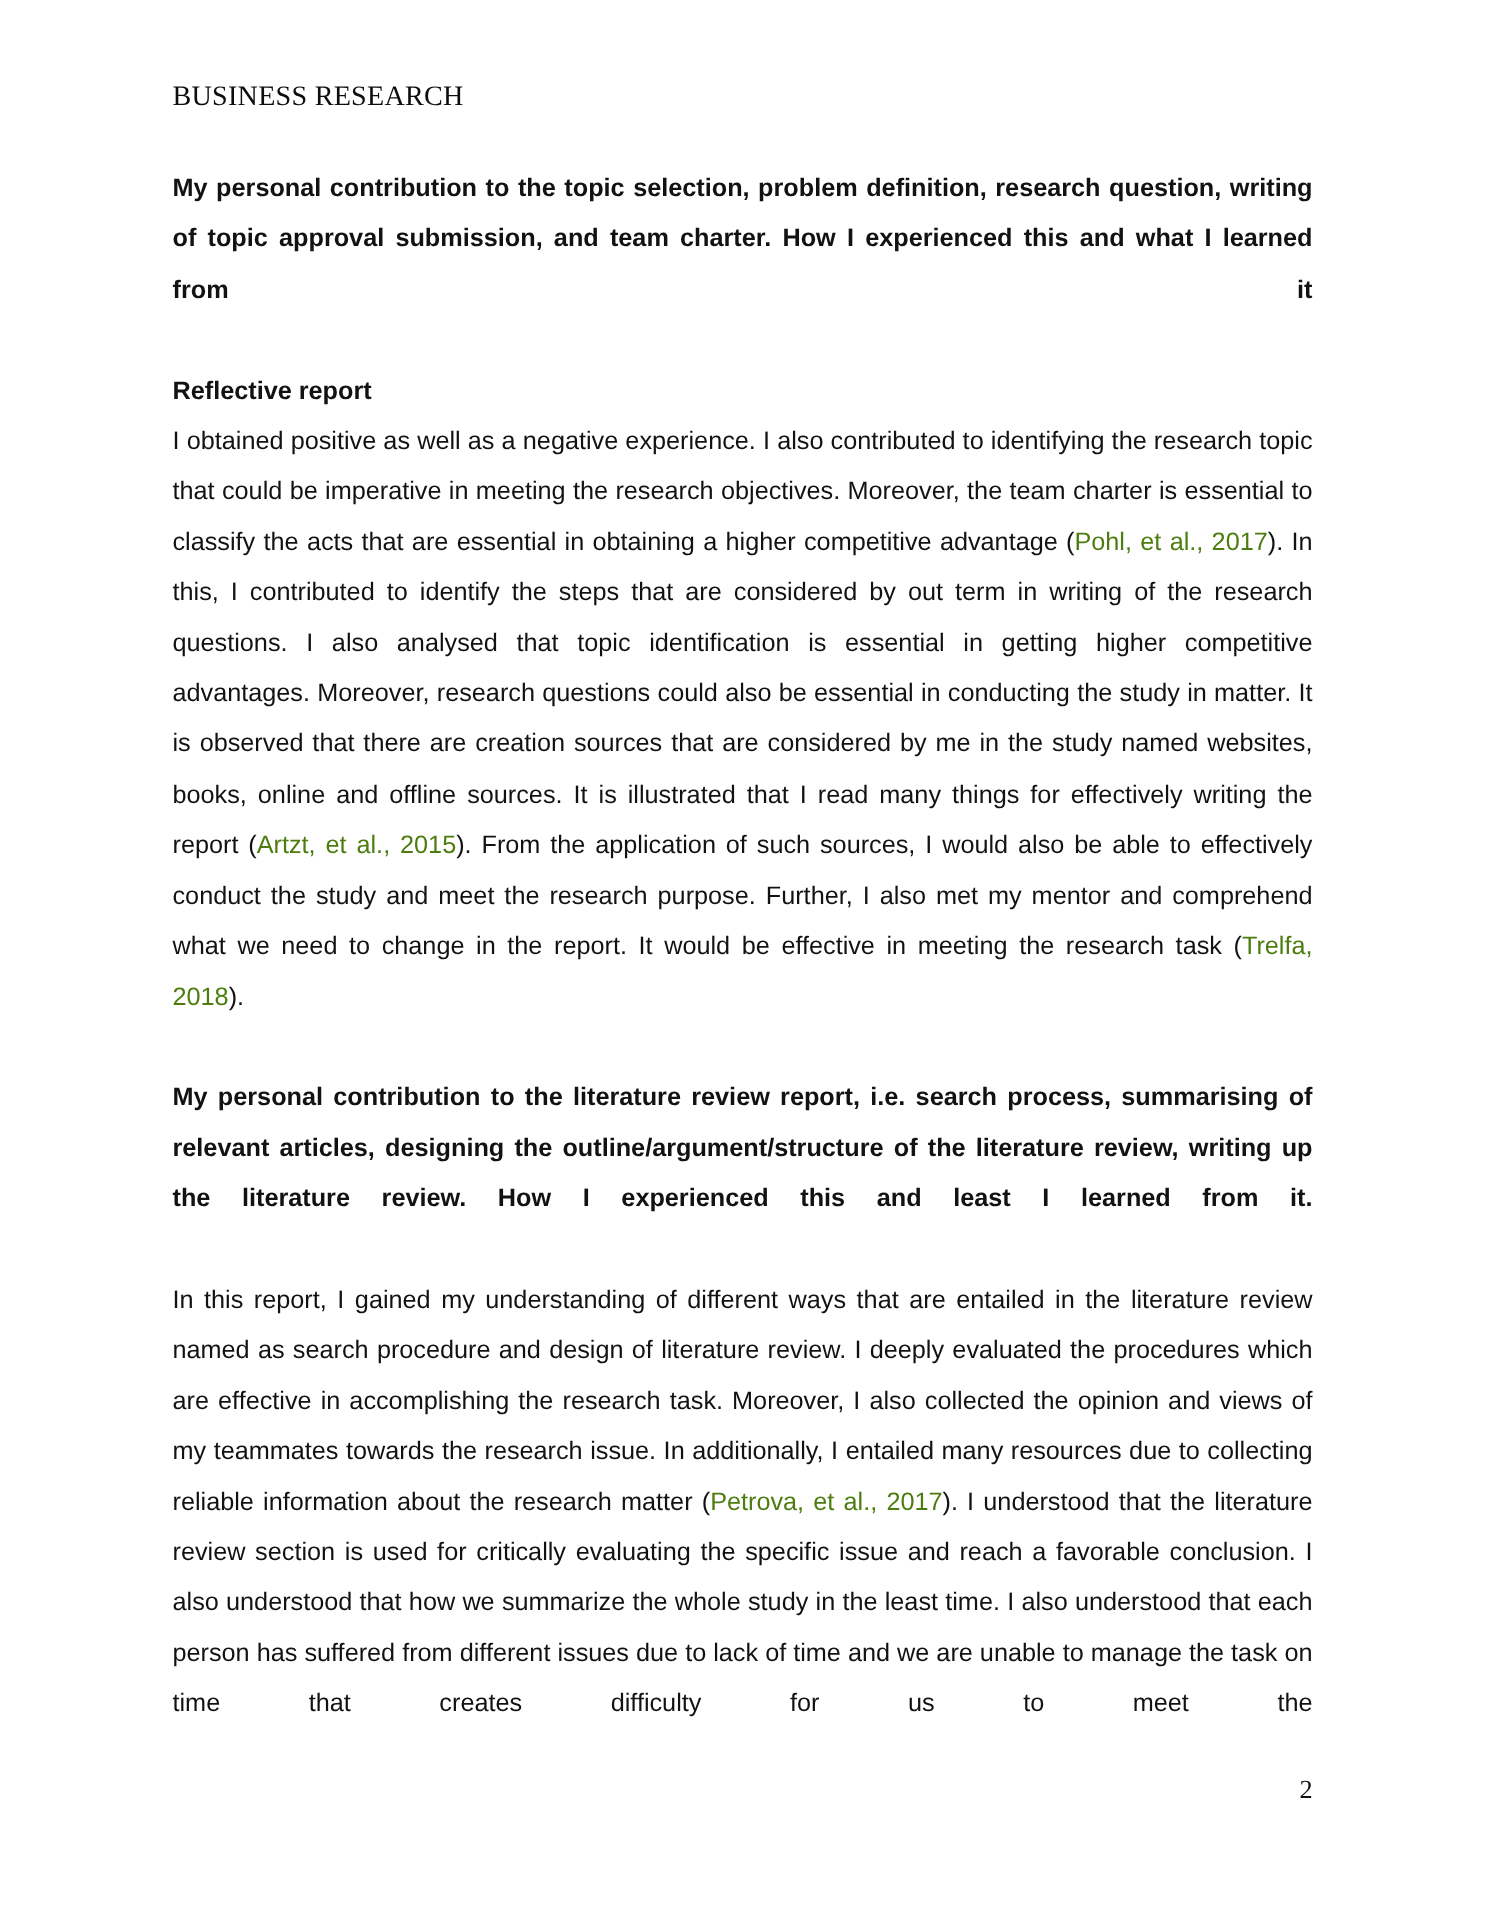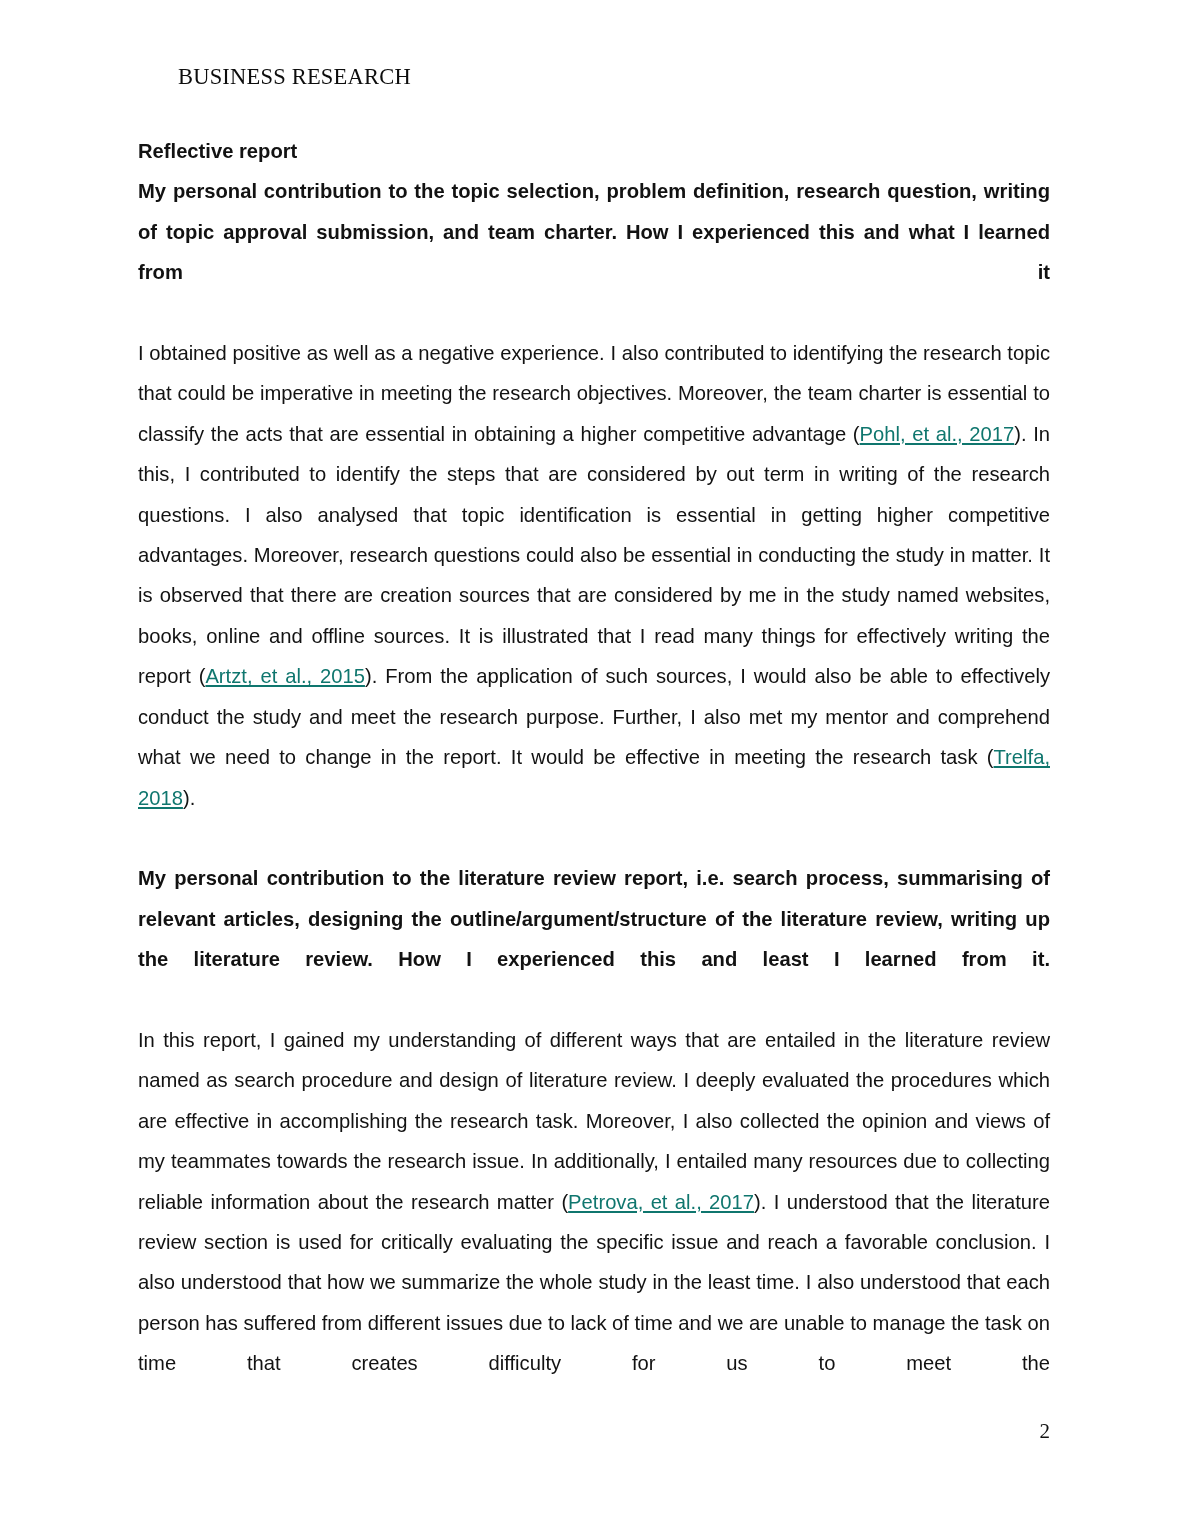--- a/index.html
+++ b/index.html
@@ -26,21 +26,20 @@
   .running-head {
     position: absolute;
     left: 138px;
     top: 63px;
     font-family: "Liberation Serif", serif;
     font-size: 22.5px;
     line-height: 28px;
     color: #0d0d0d;
     letter-spacing: 0.2px;
     white-space: nowrap;
-    margin-left: 40px;
   }
 
   
   .content {
     position: absolute;
     left: 138px;
     top: 131px;
     width: 912px;
   }
 
@@ -67,22 +66,21 @@
 
   
   .blk.heading::after,
   .blk.para::after {
     content: "";
     display: inline-block;
     width: 100%;
   }
 
   .cite {
-    color: #0f766e;
-    text-decoration: underline;
+    color: #4d7c0f;
   }
 
   
   .page-number {
     position: absolute;
     left: 0;
     right: 140px;
     top: 1418px;
     text-align: right;
     font-family: "Liberation Serif", serif;
@@ -93,23 +91,23 @@
 </style>
 </head>
 <body>
 
 <div class="page">
 
   <div class="running-head">BUSINESS RESEARCH</div>
 
   <div class="content">
 
+    <p class="blk heading">My personal contribution to the topic selection, problem definition, research question, writing of topic approval submission, and team charter. How I experienced this and what I learned from it</p>
+
     <p class="blk section-title">Reflective report</p>
-
-    <p class="blk heading">My personal contribution to the topic selection, problem definition, research question, writing of topic approval submission, and team charter. How I experienced this and what I learned from it</p>
 
     <p class="blk para"><span>I obtained positive as well as a negative experience. I also contributed to identifying the research topic that could be imperative in meeting the research objectives. Moreover, the team charter is essential to classify the acts that are essential in obtaining a higher competitive advantage (</span><span class="cite">Pohl, et al., 2017</span><span>). In this, I contributed to identify the steps that are considered by out term in writing of the research questions. I also analysed that topic identification is essential in getting higher competitive advantages. Moreover, research questions could also be essential in conducting the study in matter. It is observed that there are creation sources that are considered by me in the study named websites, books, online and offline sources. It is illustrated that I read many things for effectively writing the report (</span><span class="cite">Artzt, et al., 2015</span><span>).  From the application of such sources, I would also be able to effectively conduct the study and meet the research purpose. Further, I also met my mentor and comprehend what we need to change in the report. It would be effective in meeting the research task (</span><span class="cite">Trelfa, 2018</span><span>).</span></p>
 
     <p class="blk heading">My personal contribution to the literature review report, i.e. search process, summarising of relevant articles, designing the outline/argument/structure of the literature review, writing up the literature review. How I experienced this and least I learned from it.</p>
 
     <p class="blk para"><span>In this report, I gained my understanding of different ways that are entailed in the literature review named as search procedure and design of literature review. I deeply evaluated the procedures which are effective in accomplishing the research task. Moreover, I also collected the opinion and views of my teammates towards the research issue. In additionally, I entailed many resources due to collecting reliable information about the research matter (</span><span class="cite">Petrova, et al., 2017</span><span>).  I understood that the literature review section is used for critically evaluating the specific issue and reach a favorable conclusion. I also understood that how we summarize the whole study in the least time. I also understood that each person has suffered from different issues due to lack of time and we are unable to manage the task on time that creates difficulty for us to meet the</span></p>
 
   </div>
 
   <div class="page-number">2</div>

